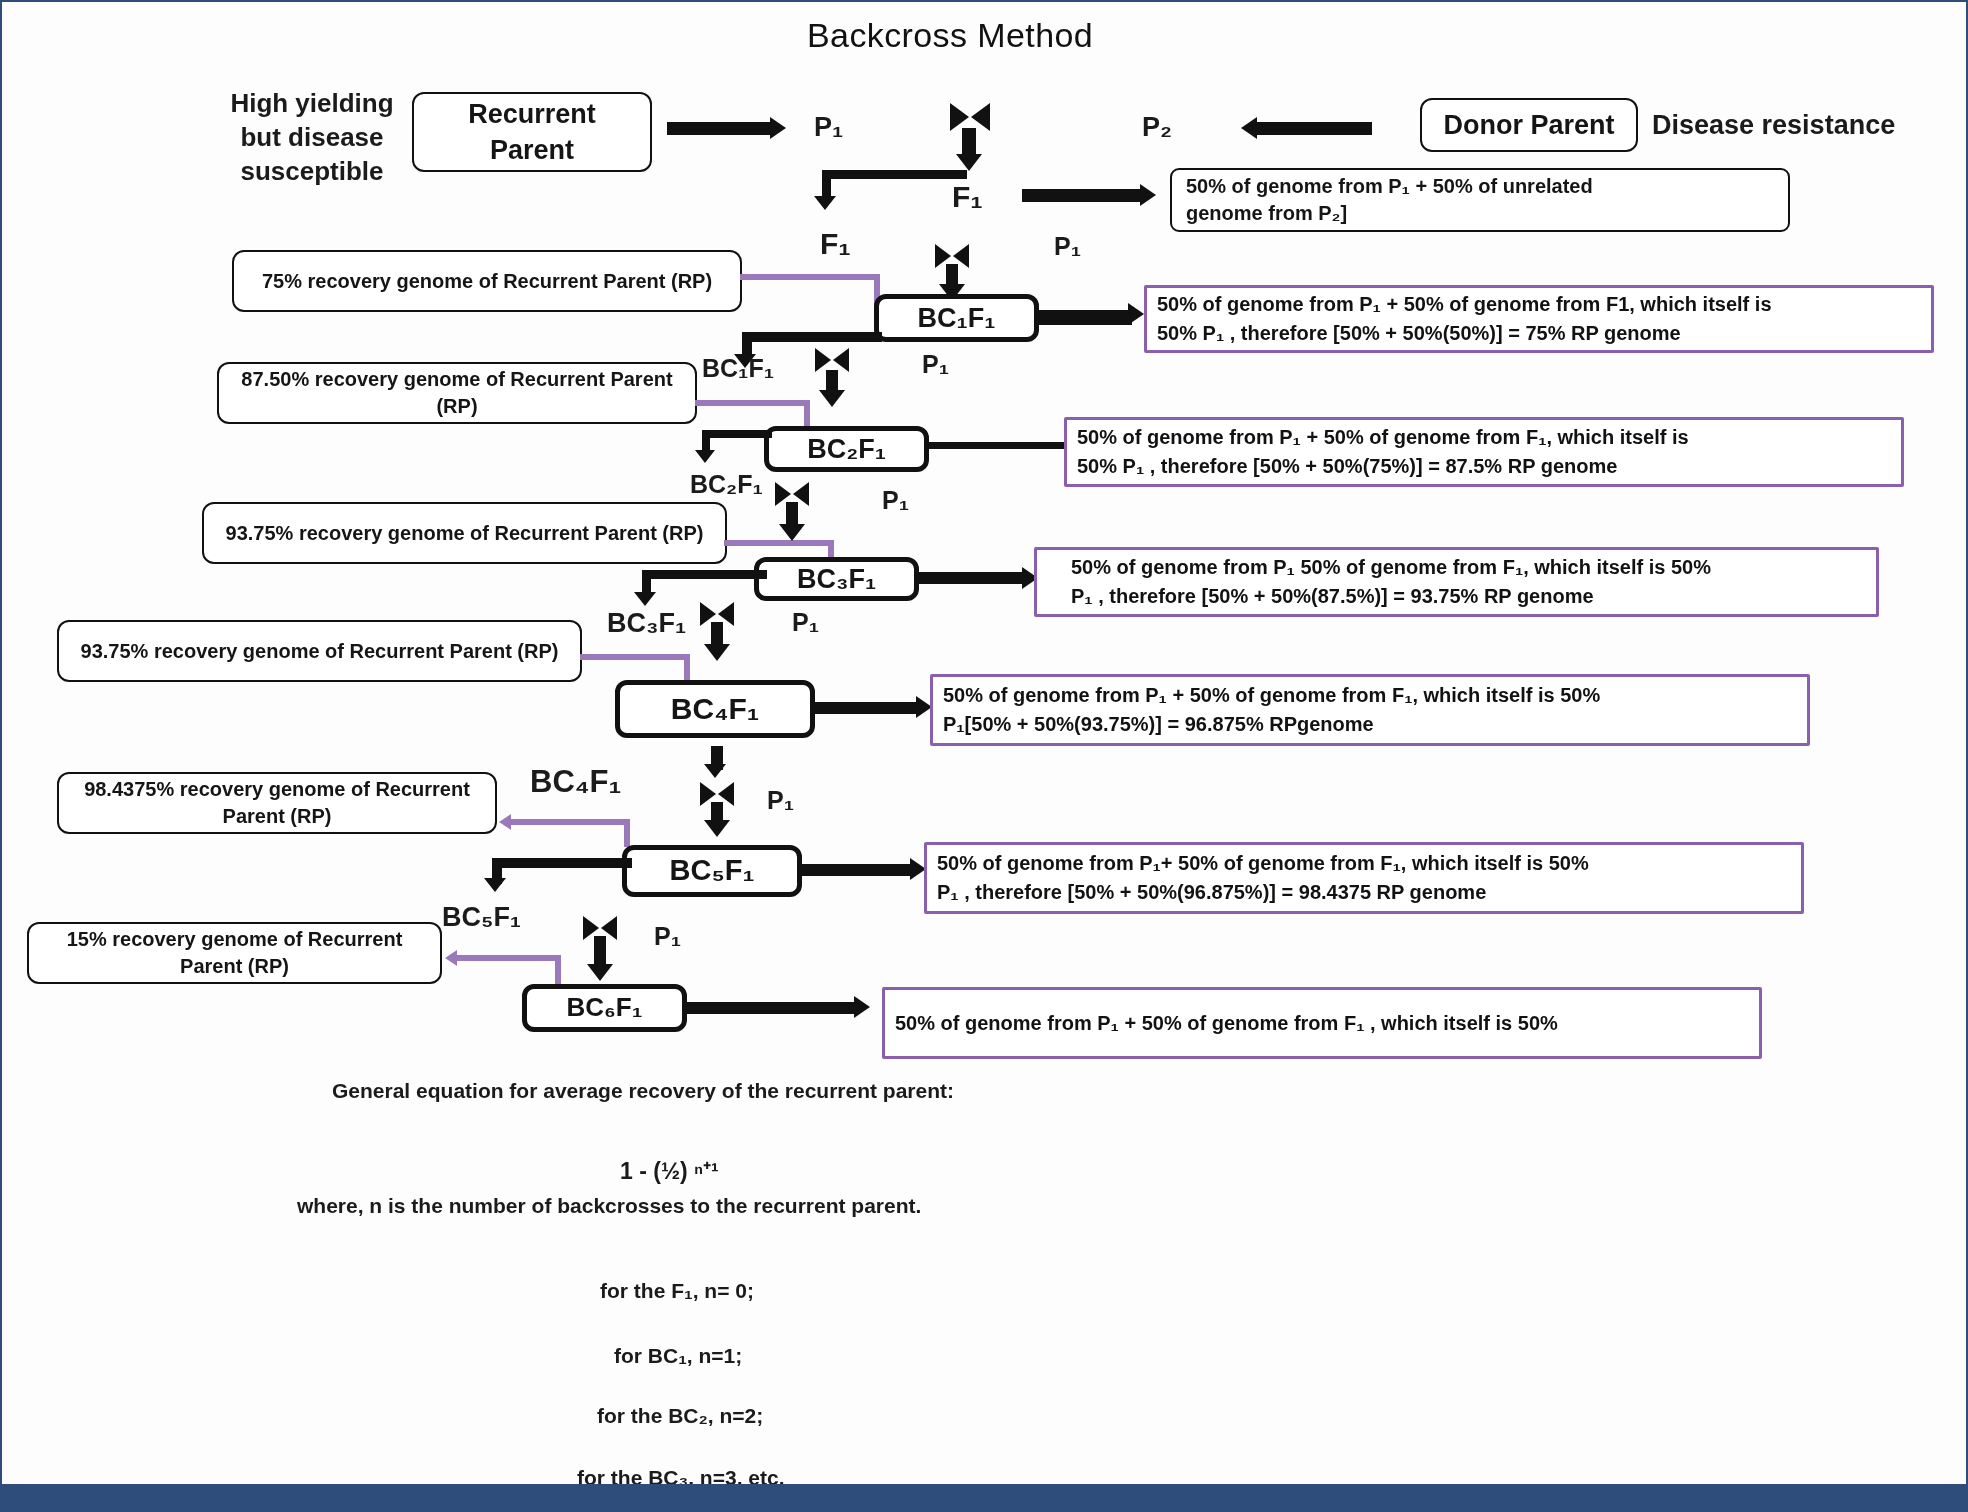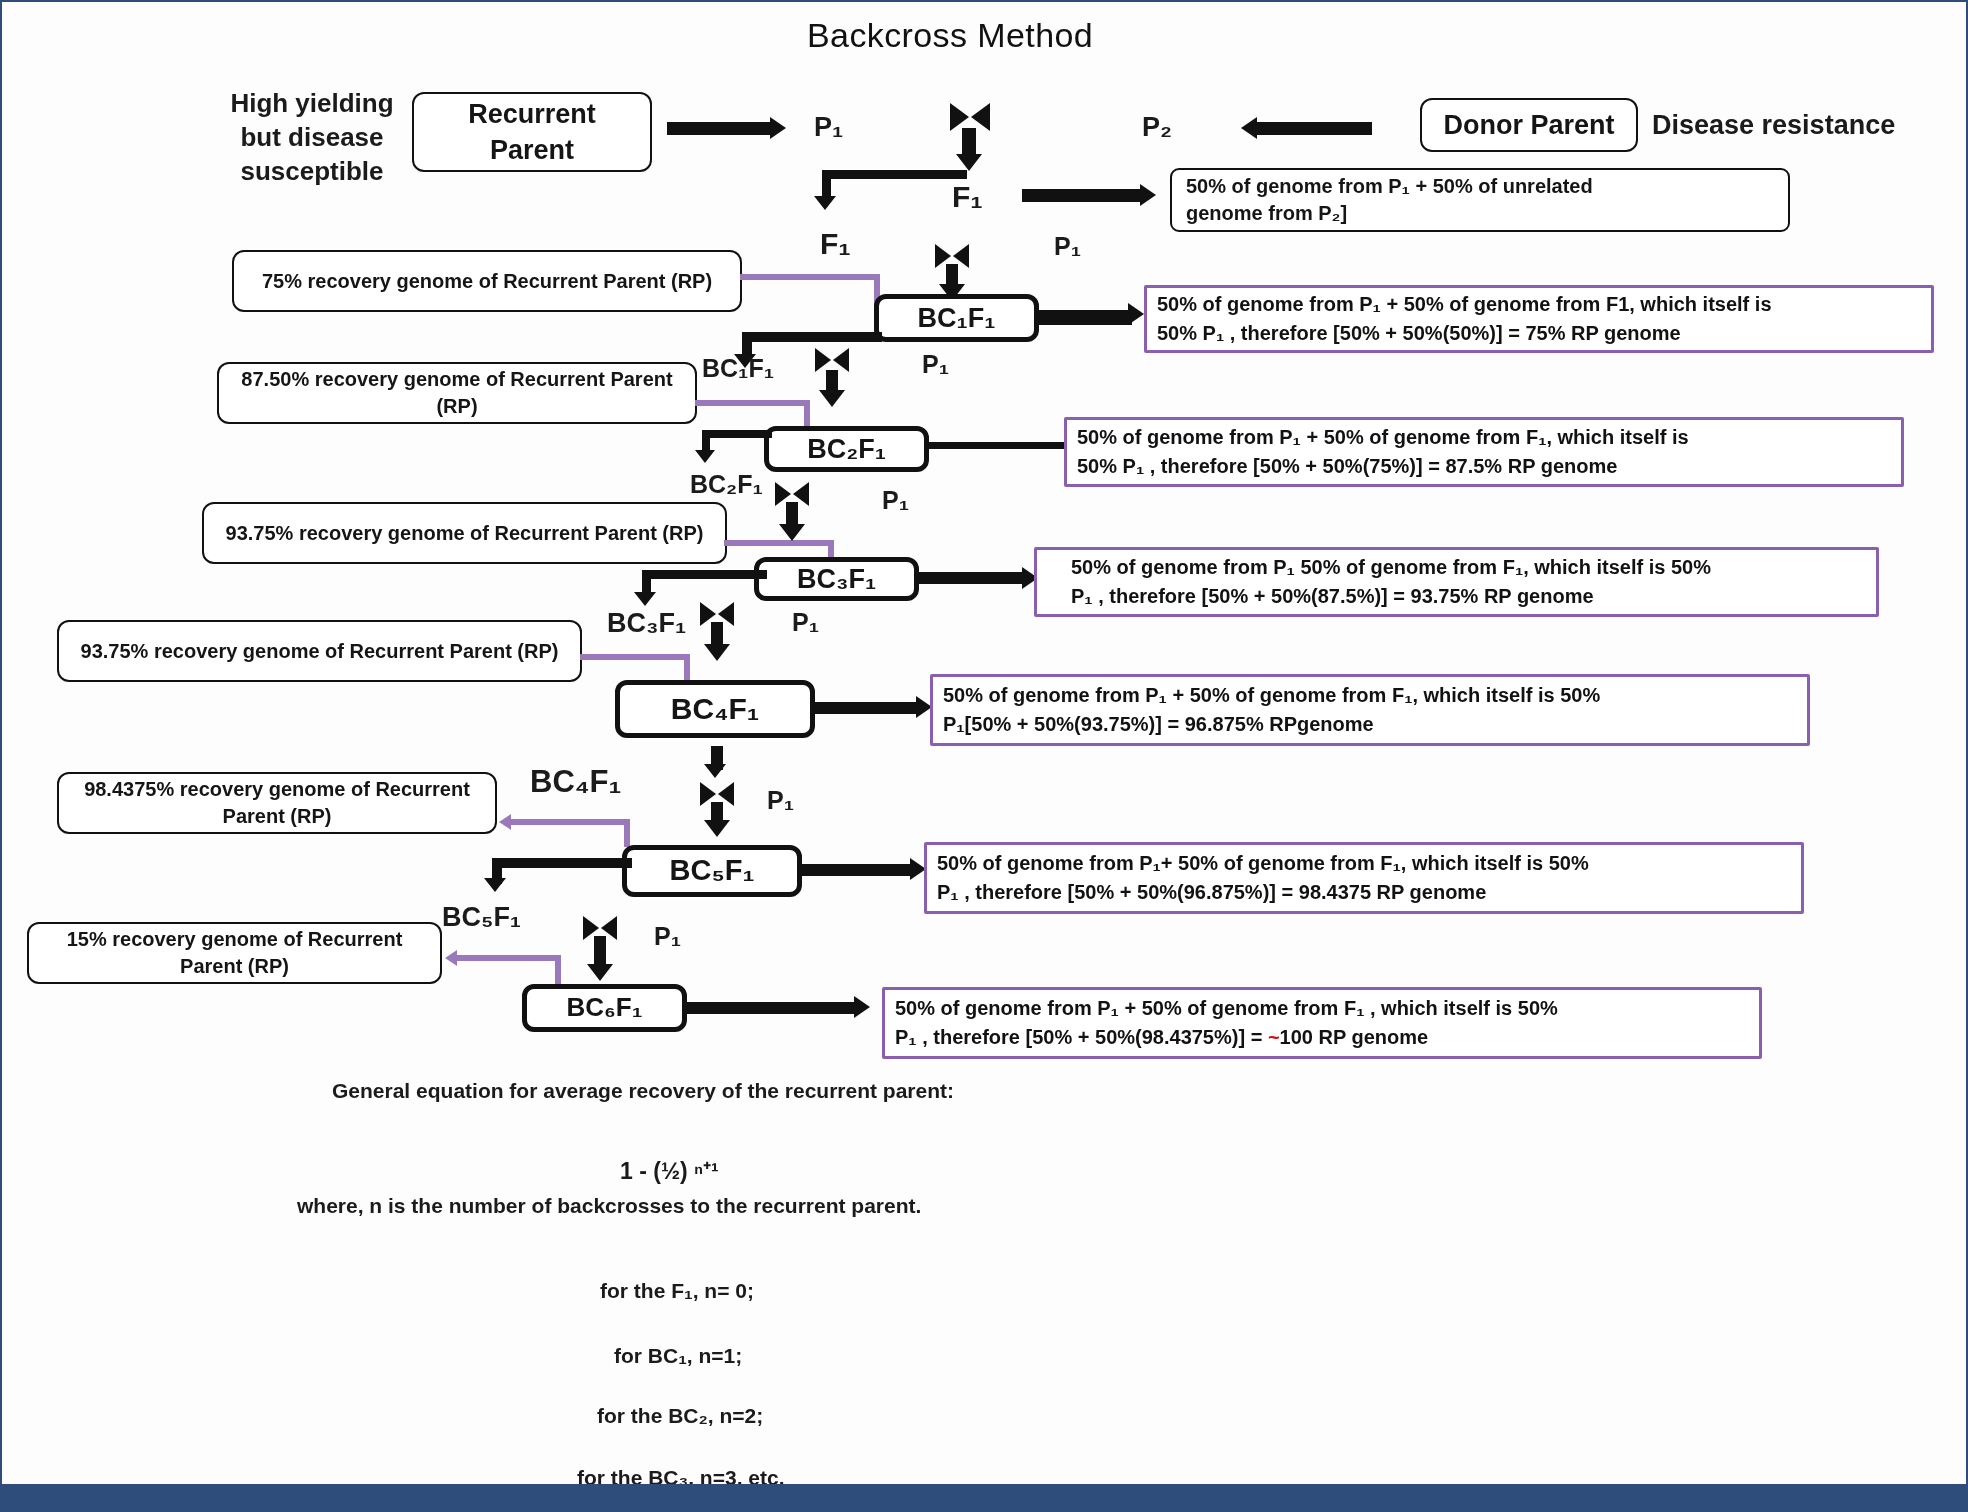--- a/index.html
+++ b/index.html
@@ -375,23 +375,20 @@
   <div class="plain" style="left:652px;top:918px;font-size:25px;">P₁</div>
 
   <div class="rbox thick" style="left:520px;top:982px;width:165px;height:48px;font-size:26px;">BC₆F₁</div>
 
   <div class="hline" style="left:683px;top:1000px;width:175px;height:12px;"></div>
   <div class="arrow-r" style="left:852px;top:994px;"></div>
 
   <div class="pbox" style="left:880px;top:985px;width:880px;height:72px;font-size:20px;">
     <div class="inner">
       <div>50% of genome from P₁ + 50% of genome from F₁ , which itself is 50%</div>
-      <div>
-        <span>P₁ , therefore [50% + 50%(98.4375%)] = </span><span class="red">~</span><span>100 RP genome</span>
-      </div>
     </div>
   </div>
 
   <div class="plain" style="left:330px;top:1075px;font-size:21px;">General equation for average recovery of the recurrent parent:</div>
 
   <div class="plain" style="left:618px;top:1155px;font-size:23px;">1 - (½) ⁿ⁺¹</div>
 
   <div class="plain" style="left:295px;top:1190px;font-size:21px;">where, n is the number of backcrosses to the recurrent parent.</div>
 
   <div class="plain" style="left:598px;top:1275px;font-size:21px;">for the F₁, n= 0;</div>

